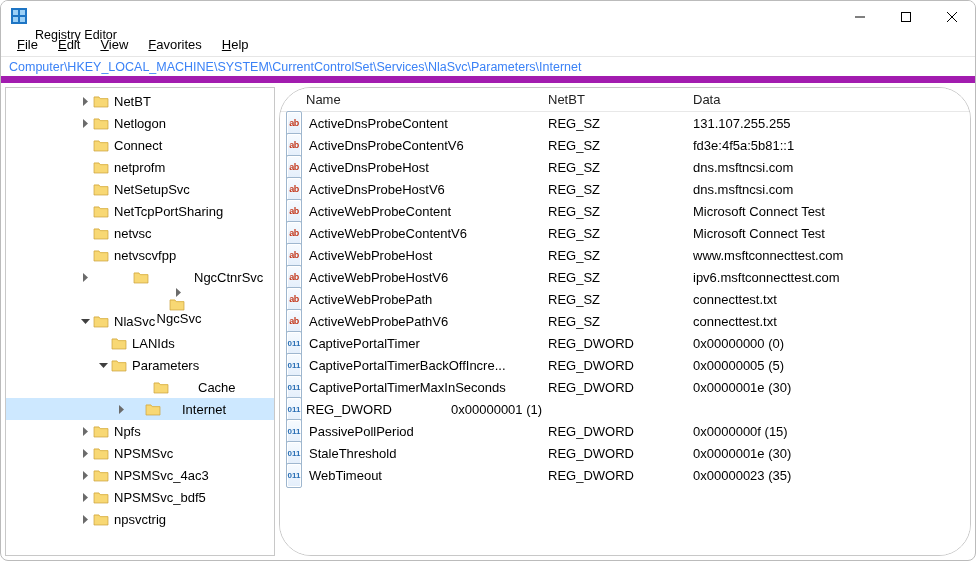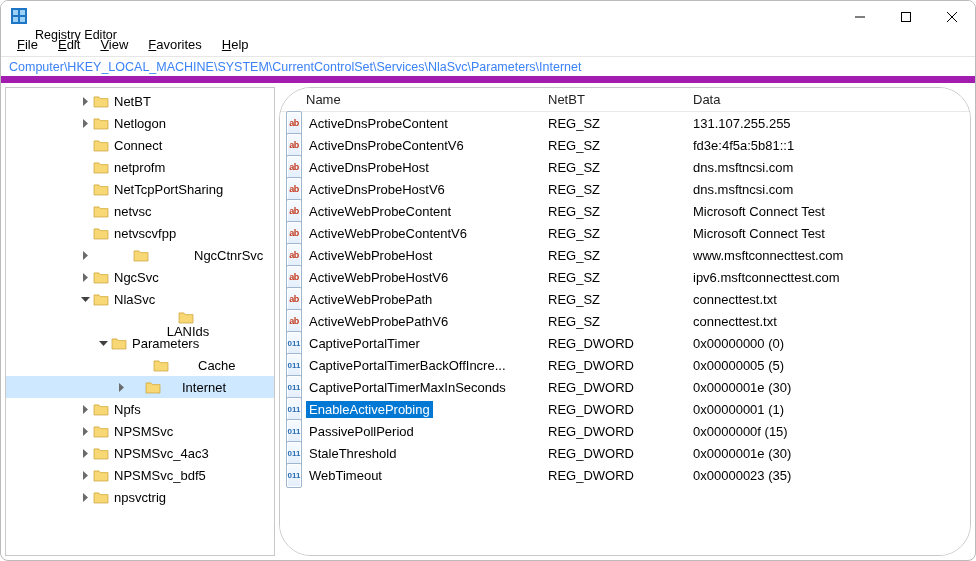--- a/index.html
+++ b/index.html
@@ -247,20 +247,30 @@
           <span class="tree-label">netprofm</span>
         </div>
         <div class="tree-row" style="padding-left: 72px;">
           <span class="expander"></span>
           <span class="folder">
             <svg width="16" height="14" viewBox="0 0 16 14">
     <path d="M1 3h5l1.2 1.6H15v8.4H1z" fill="#f8d874" stroke="#caa23c" stroke-width="0.7"></path>
     <path d="M1 3h5l1.2 1.6H15" fill="none" stroke="#e9c255" stroke-width="0.5"></path>
   </svg>
           </span>
+          <span class="tree-label">NetSetupSvc</span>
+        </div>
+        <div class="tree-row" style="padding-left: 72px;">
+          <span class="expander"></span>
+          <span class="folder">
+            <svg width="16" height="14" viewBox="0 0 16 14">
+    <path d="M1 3h5l1.2 1.6H15v8.4H1z" fill="#f8d874" stroke="#caa23c" stroke-width="0.7"></path>
+    <path d="M1 3h5l1.2 1.6H15" fill="none" stroke="#e9c255" stroke-width="0.5"></path>
+  </svg>
+          </span>
           <span class="tree-label">NetTcpPortSharing</span>
         </div>
         <div class="tree-row" style="padding-left: 72px;">
           <span class="expander"></span>
           <span class="folder">
             <svg width="16" height="14" viewBox="0 0 16 14">
     <path d="M1 3h5l1.2 1.6H15v8.4H1z" fill="#f8d874" stroke="#caa23c" stroke-width="0.7"></path>
     <path d="M1 3h5l1.2 1.6H15" fill="none" stroke="#e9c255" stroke-width="0.5"></path>
   </svg>
           </span>
@@ -283,21 +293,21 @@
             </svg>
           </span>
           <span class="folder">
             <svg width="16" height="14" viewBox="0 0 16 14">
     <path d="M1 3h5l1.2 1.6H15v8.4H1z" fill="#f8d874" stroke="#caa23c" stroke-width="0.7"></path>
     <path d="M1 3h5l1.2 1.6H15" fill="none" stroke="#e9c255" stroke-width="0.5"></path>
   </svg>
           </span>
           <span class="tree-label">NgcCtnrSvc</span>
         </div>
-        <div class="tree-row" style="padding-left: 72px;">
+        <div class="tree-row" style="padding-left: 72px; flex-direction: column;">
           <span class="expander">
             <svg width="9" height="9" viewBox="0 0 9 9">
               <path d="M2 0l5 4.5L2 9z" fill="#6b6b6b"></path>
             </svg>
           </span>
           <span class="folder">
             <svg width="16" height="14" viewBox="0 0 16 14">
     <path d="M1 3h5l1.2 1.6H15v8.4H1z" fill="#f8d874" stroke="#caa23c" stroke-width="0.7"></path>
     <path d="M1 3h5l1.2 1.6H15" fill="none" stroke="#e9c255" stroke-width="0.5"></path>
   </svg>
@@ -311,21 +321,21 @@
             </svg>
           </span>
           <span class="folder">
             <svg width="16" height="14" viewBox="0 0 16 14">
     <path d="M1 3h5l1.2 1.6H15v8.4H1z" fill="#f8d874" stroke="#caa23c" stroke-width="0.7"></path>
     <path d="M1 3h5l1.2 1.6H15" fill="none" stroke="#e9c255" stroke-width="0.5"></path>
   </svg>
           </span>
           <span class="tree-label">NlaSvc</span>
         </div>
-        <div class="tree-row" style="padding-left: 90px; flex-direction: column;">
+        <div class="tree-row" style="padding-left: 90px;">
           <span class="expander"></span>
           <span class="folder">
             <svg width="16" height="14" viewBox="0 0 16 14">
     <path d="M1 3h5l1.2 1.6H15v8.4H1z" fill="#f8d874" stroke="#caa23c" stroke-width="0.7"></path>
     <path d="M1 3h5l1.2 1.6H15" fill="none" stroke="#e9c255" stroke-width="0.5"></path>
   </svg>
           </span>
           <span class="tree-label">LANIds</span>
         </div>
         <div class="tree-row" style="padding-left: 90px;">
@@ -547,23 +557,20 @@
           <div class="list-row">
             <span class="col icon"><span class="reg-icon dword">011</span></span>
             <span class="col name">
               <span class="val-label">CaptivePortalTimerMaxInSeconds</span>
             </span>
             <span class="col type">REG_DWORD</span>
             <span class="col data">0x0000001e (30)</span>
           </div>
           <div class="list-row selected">
             <span class="col icon"><span class="reg-icon dword">011</span></span>
-            <span class="col name">
-              <span class="val-label">EnableActiveProbing</span>
-            </span>
             <span class="col type">REG_DWORD</span>
             <span class="col data">0x00000001 (1)</span>
           </div>
           <div class="list-row">
             <span class="col icon"><span class="reg-icon dword">011</span></span>
             <span class="col name">
               <span class="val-label">PassivePollPeriod</span>
             </span>
             <span class="col type">REG_DWORD</span>
             <span class="col data">0x0000000f (15)</span>

